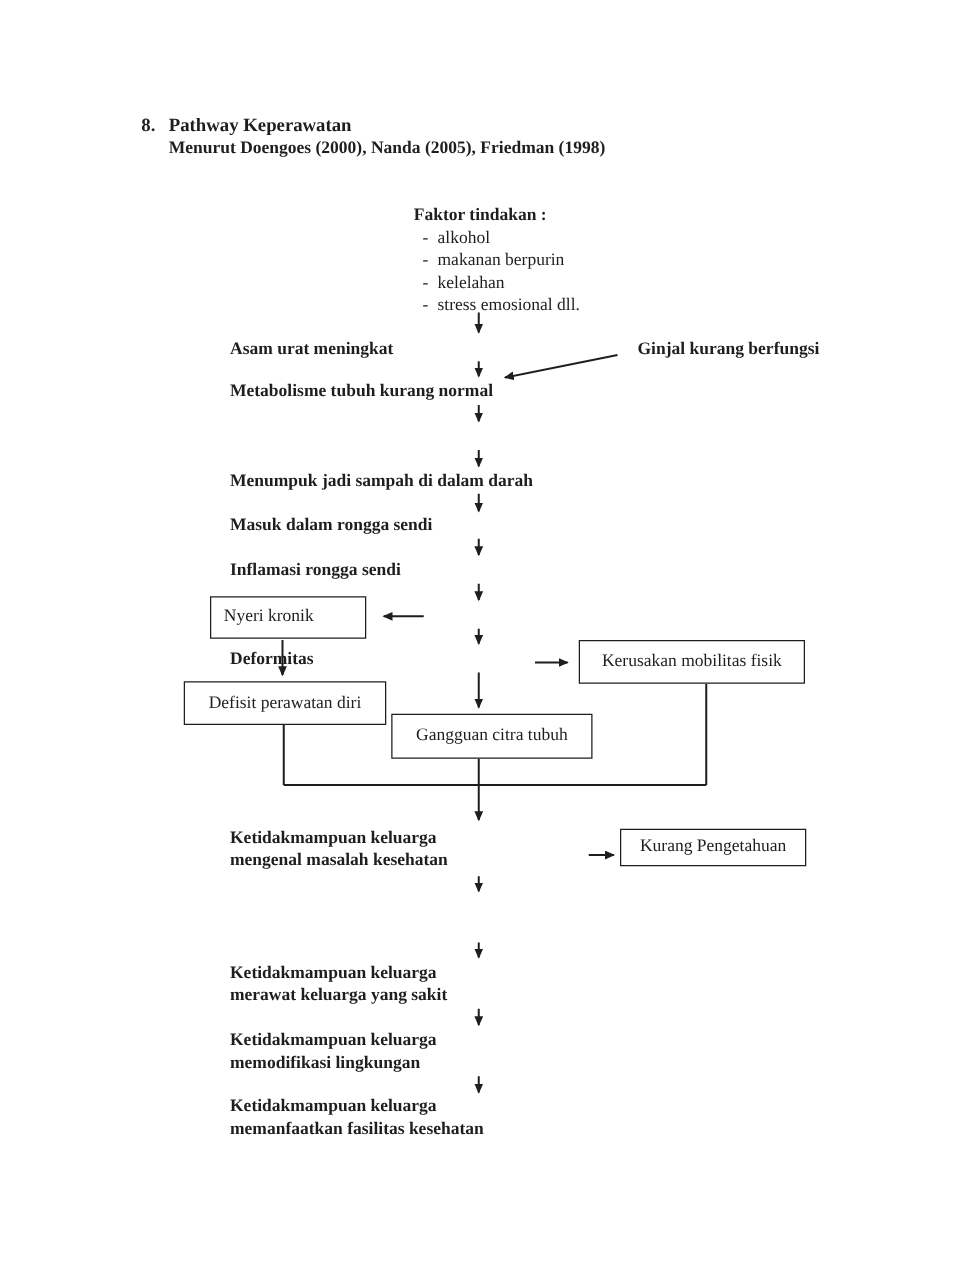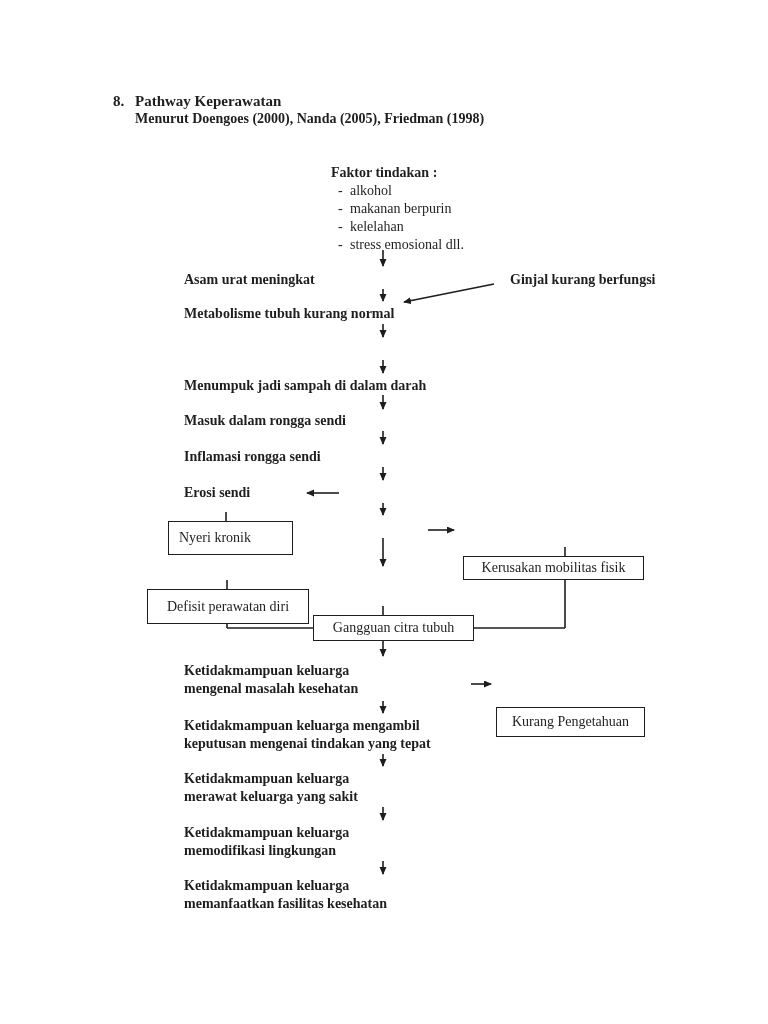--- a/index.html
+++ b/index.html
@@ -13,21 +13,21 @@
   .hdr-row{position:absolute;left:113px;top:92px;display:flex;font-weight:bold;font-size:15px;line-height:18px;}
   .hdr-num{width:22px;}
   .subtitle{left:135px;top:110px;}
   .trigger-label{left:331px;top:164px;}
   .trigger-list{position:absolute;left:338px;top:182px;font-size:14px;line-height:18px;}
   .li{display:flex;}
   .dash{width:12px;}
   .box{
     position:absolute;border:1.5px solid #1e1e1e;background:#ffffff;
     display:flex;align-items:center;justify-content:center;
-    font-size:14px;line-height:16px;white-space:nowrap;box-sizing:border-box;margin-top:44px;
+    font-size:14px;line-height:16px;white-space:nowrap;box-sizing:border-box;
   }
   .box.left-text{justify-content:flex-start;padding-left:10px;}
   svg.connectors{position:absolute;left:0;top:0;width:768px;height:1024px;}
   svg.connectors line{stroke:#1e1e1e;stroke-width:1.6;}
 </style>
 </head>
 <body>
 
 <div class="page">
 
@@ -92,40 +92,36 @@
   <div class="t center chain" style="top:305px">Metabolisme tubuh kurang normal</div>
   <div class="t center chain" style="top:377px">Menumpuk jadi sampah di dalam darah</div>
   <div class="t center chain" style="top:412px">Masuk dalam rongga sendi</div>
   <div class="t center chain" style="top:448px">Inflamasi rongga sendi</div>
   <div class="t center chain" style="top:484px">Erosi sendi</div>
   <div class="t center chain" style="top:519px">Deformitas</div>
 
   <div class="box left-text" style="left:168px;top:477px;width:125px;height:34px">
     <span>Nyeri kronik</span>
   </div>
-  <div class="box" style="left:463px;top:512px;width:181px;height:24px">
+  <div class="box" style="left:463px;top:512px;width:181px;height:35px">
     <span>Kerusakan mobilitas fisik</span>
   </div>
   <div class="box" style="left:147px;top:545px;width:162px;height:35px">
     <span>Defisit perawatan diri</span>
   </div>
-  <div class="box" style="left:313px;top:571px;width:161px;height:26px">
+  <div class="box" style="left:313px;top:571px;width:161px;height:36px">
     <span>Gangguan citra tubuh</span>
   </div>
   <div class="box" style="left:496px;top:663px;width:149px;height:30px">
     <span>Kurang Pengetahuan</span>
   </div>
 
   <div class="t center chain" style="top:662px">
     <div>Ketidakmampuan keluarga</div>
     <div>mengenal masalah kesehatan</div>
-  </div>
-  <div class="t center chain" style="top:717px">
-    <div>Ketidakmampuan keluarga mengambil</div>
-    <div>keputusan mengenai tindakan yang tepat</div>
   </div>
   <div class="t center chain" style="top:770px">
     <div>Ketidakmampuan keluarga</div>
     <div>merawat keluarga yang sakit</div>
   </div>
   <div class="t center chain" style="top:824px">
     <div>Ketidakmampuan keluarga</div>
     <div>memodifikasi lingkungan</div>
   </div>
   <div class="t center chain" style="top:877px">

